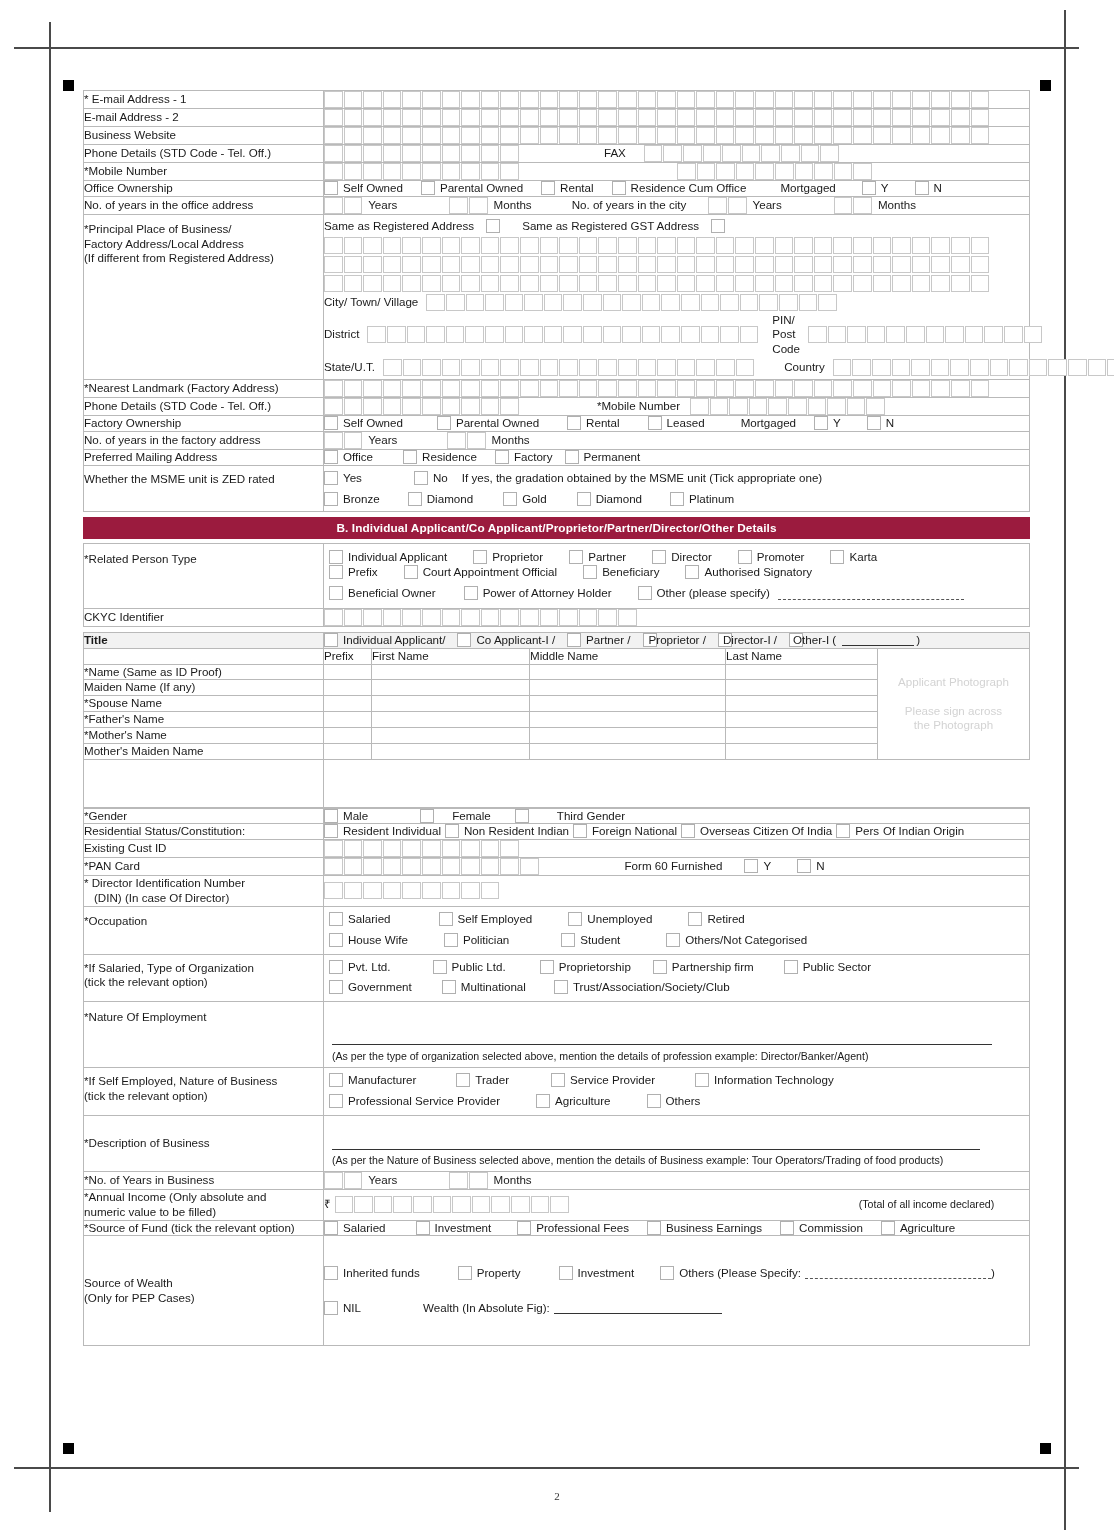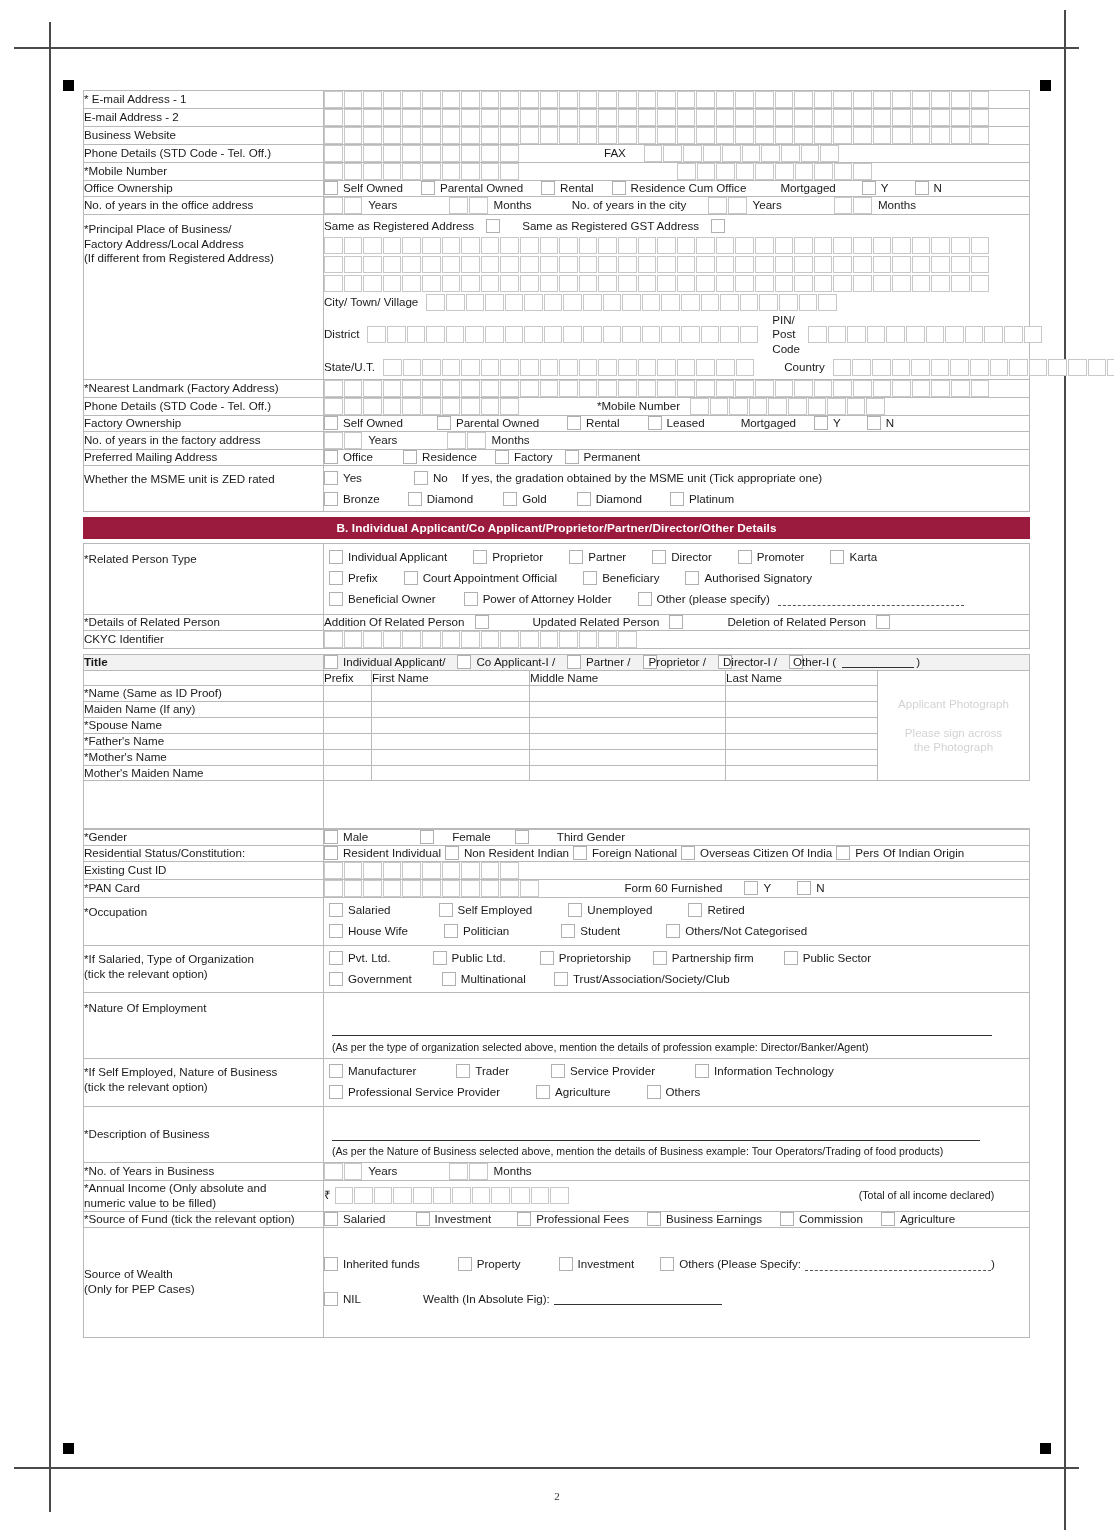--- a/index.html
+++ b/index.html
@@ -702,21 +702,21 @@
 <table class="frm">
   <colgroup>
         <col style="width:240px">
         <col>
       </colgroup>
 
   <tbody>
         <tr>
     <td class="lbl" style="vertical-align:top;padding-top:8px;"><span>*Related Person Type</span></td>
     <td class="val" style="padding:6px 5px 7px 5px;">
-      <div class="rowflex" style="margin-bottom:6px">
+      <div class="rowflex" style="">
         <span class="opt"><span class="cb"></span><span class="t">Individual Applicant</span></span>
         <span class="sp" style="width:22px"></span>
         <span class="opt"><span class="cb"></span><span class="t">Proprietor</span></span>
         <span class="sp" style="width:22px"></span>
         <span class="opt"><span class="cb"></span><span class="t">Partner</span></span>
         <span class="sp" style="width:22px"></span>
         <span class="opt"><span class="cb"></span><span class="t">Director</span></span>
         <span class="sp" style="width:22px"></span>
         <span class="opt"><span class="cb"></span><span class="t">Promoter</span></span>
         <span class="sp" style="width:22px"></span>
@@ -735,35 +735,20 @@
         <span class="opt"><span class="cb"></span><span class="t">Beneficial Owner</span></span>
         <span class="sp" style="width:24px"></span>
         <span class="opt"><span class="cb"></span><span class="t">Power of Attorney Holder</span></span>
         <span class="sp" style="width:22px"></span>
         <span class="opt"><span class="cb"></span><span class="t">Other (please specify)</span></span>
         <span class="dotline" style="width:186px;margin-left:4px"></span>
       </div>
     </td>
   </tr>
 
-  <tr>
-    <td class="lbl">*Details of Related Person</td>
-    <td class="val">
-      <div class="rowflex">
-        <span>Addition Of Related Person</span>
-        <span class="cb" style="margin-left:10px"></span>
-        <span class="sp" style="width:44px"></span>
-        <span>Updated Related Person</span>
-        <span class="cb" style="margin-left:10px"></span>
-        <span class="sp" style="width:44px"></span>
-        <span>Deletion of Related Person</span>
-        <span class="cb" style="margin-left:10px"></span>
-      </div>
-    </td>
-  </tr>
 
   <tr>
     <td class="lbl">CKYC Identifier</td>
     <td class="val">
             <div class="boxes" id="gckyc">
               <span class="bx"></span>
               <span class="bx"></span>
               <span class="bx"></span>
               <span class="bx"></span>
               <span class="bx"></span>
@@ -954,20 +939,39 @@
         <span class="sp" style="width:86px"></span>
         <span>Form 60 Furnished</span>
         <span class="sp" style="width:22px"></span>
         <span class="opt"><span class="cb"></span><span class="t">Y</span></span>
         <span class="sp" style="width:22px"></span>
         <span class="opt"><span class="cb"></span><span class="t">N</span></span>
       </div>
     </td>
   </tr>
 
+  <tr>
+    <td class="lbl" style="vertical-align:middle">
+      <div>* Director Identification Number</div>
+      <div style="padding-left:10px">(DIN) (In case Of Director)</div>
+    </td>
+    <td class="val" style="vertical-align:top;padding-top:6px">
+            <div class="boxes" id="gdin">
+              <span class="bx"></span>
+              <span class="bx"></span>
+              <span class="bx"></span>
+              <span class="bx"></span>
+              <span class="bx"></span>
+              <span class="bx"></span>
+              <span class="bx"></span>
+              <span class="bx"></span>
+              <span class="bx"></span>
+            </div>
+          </td>
+  </tr>
 
   <tr>
     <td class="lbl" style="vertical-align:top;padding-top:7px"><span>*Occupation</span></td>
     <td class="val" style="padding:5px 5px 6px 5px">
       <div class="rowflex" style="margin-bottom:6px">
         <span class="opt"><span class="cb"></span><span class="t">Salaried</span></span>
         <span class="sp" style="width:44px"></span>
         <span class="opt"><span class="cb"></span><span class="t">Self Employed</span></span>
         <span class="sp" style="width:32px"></span>
         <span class="opt"><span class="cb"></span><span class="t">Unemployed</span></span>

